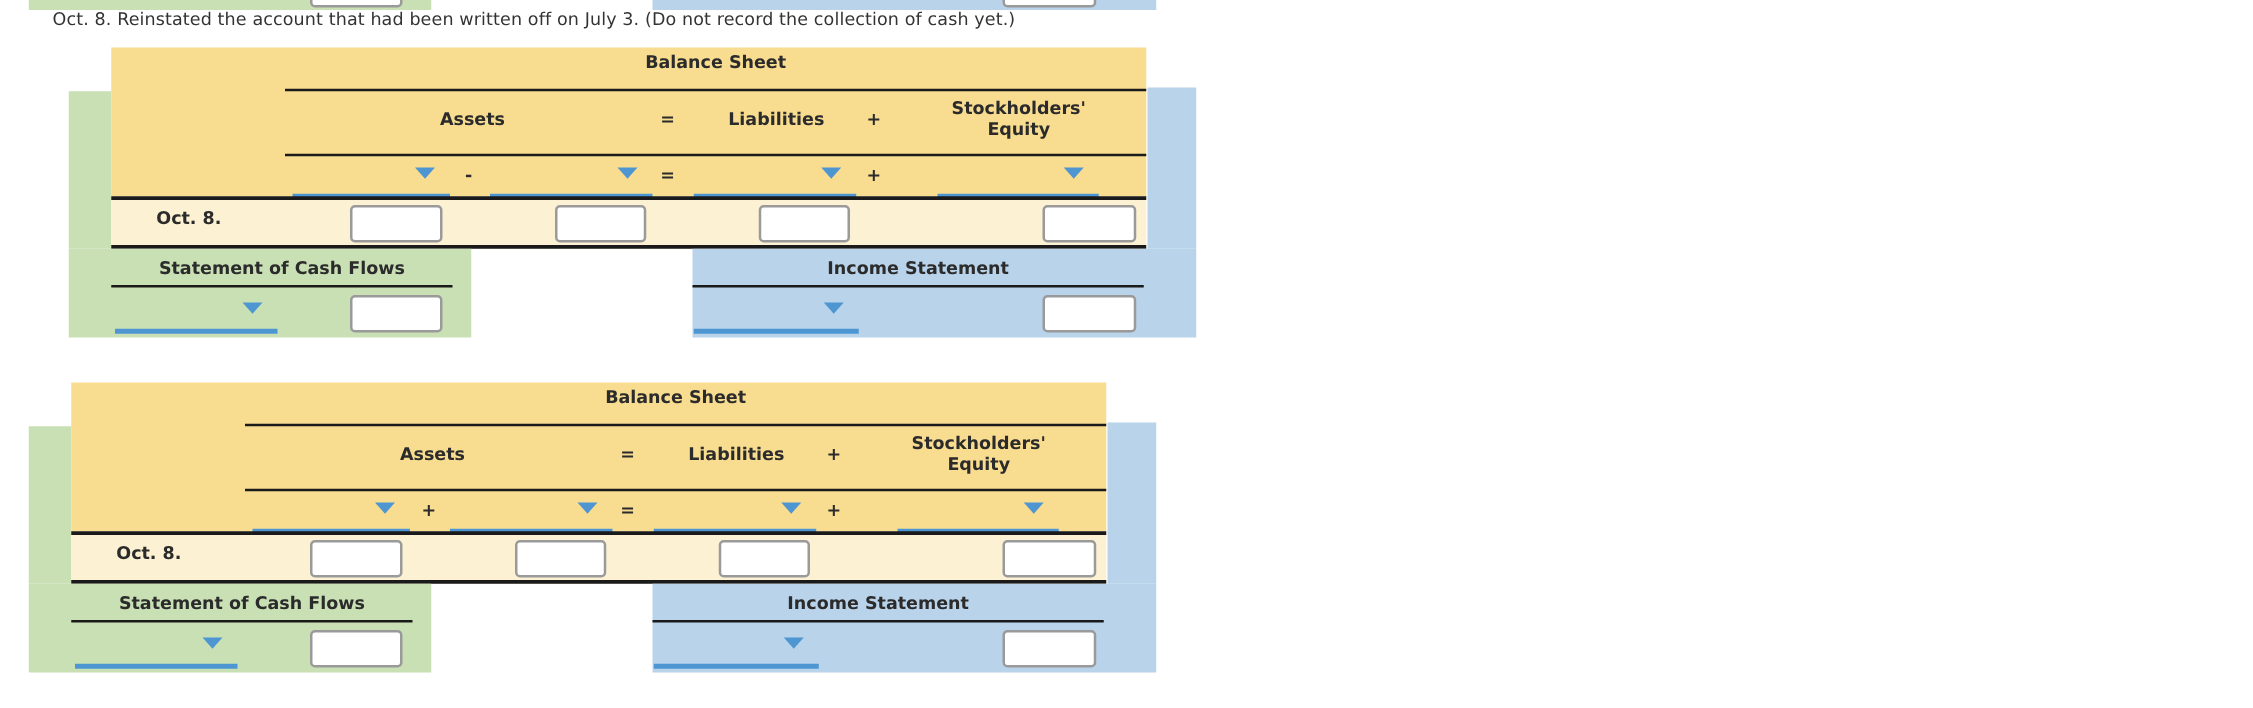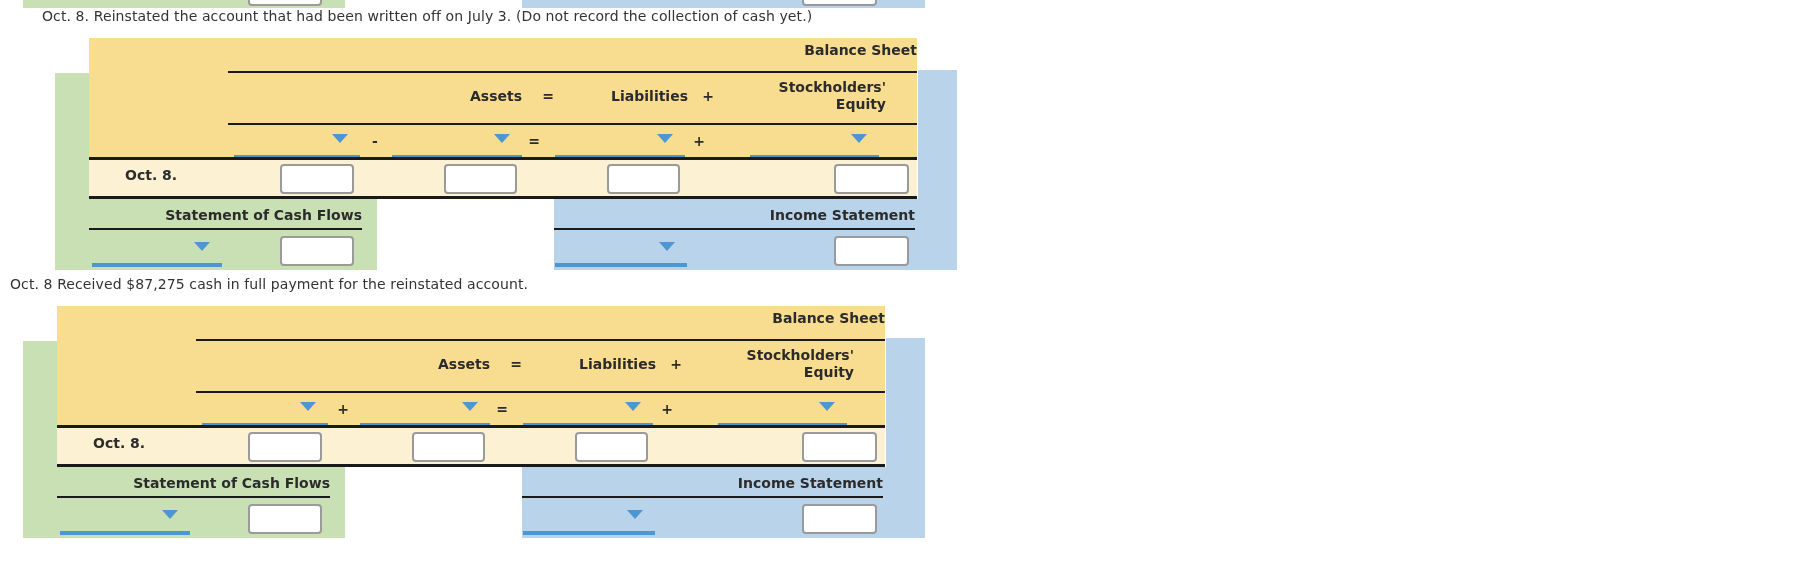--- a/index.html
+++ b/index.html
@@ -6,21 +6,21 @@
   #screen{position:relative;width:1802px;height:566px;background:#fff;overflow:hidden;
           font-family:"DejaVu Sans","Liberation Sans",sans-serif;color:#2b2b2b;}
   .abs{position:absolute;}
   .prompt{position:absolute;left:10px;font-size:14px;color:#333;white-space:nowrap;letter-spacing:.1px;}
   .yellow{background:#F8DC90;}
   .cream{background:#FCF1D2;}
   .green{background:#C9E0B5;}
   .blue{background:#B9D3EA;}
   .hl{position:absolute;height:3px;background:#1a1a1a;}
   .hl2{position:absolute;height:2px;background:#1a1a1a;}
-  .blbl{position:absolute;font-weight:bold;font-size:14px;text-align:right;white-space:nowrap;}
+  .blbl{position:absolute;font-weight:bold;font-size:14px;text-align:center;white-space:nowrap;}
   .se{white-space:pre-line;line-height:17px;}
   .op{position:absolute;font-weight:bold;font-size:14px;text-align:center;}
   .ddw{position:absolute;height:27px;cursor:pointer;}
   .ddw .u{position:absolute;left:0;right:0;bottom:0;height:4px;background:#4E96D2;}
   .ddw .t{position:absolute;right:12px;top:2px;width:0;height:0;
           border-left:8px solid transparent;border-right:8px solid transparent;
           border-top:9px solid #4E96D2;}
   .ddw .sel{position:absolute;left:2px;bottom:6px;font-size:12px;color:#2b2b2b;white-space:nowrap;}
   .ibox{position:absolute;width:74px;height:30px;background:#fff;border:2px solid #9a9a9a;
         border-radius:4px;box-sizing:border-box;padding:0 4px;font:13px "DejaVu Sans",sans-serif;color:#2b2b2b;}
@@ -106,21 +106,20 @@
     <div class="hl2" style="left:522px;top:228px;width:361px;"></div>
     <div class="ddw" style="left:523px;top:240px;width:132px;">
       <span class="sel"></span>
       <span class="t"></span>
         <span class="u"></span>
     </div>
     <input class="ibox" style="left: 802px; top: 236px; width: 75px;" value="">
   </div>
 
   <div class="abs" style="left:0;top:268px;width:1802px;height:270px;">
-    <div class="prompt" style="top:8px;">Oct. 8 Received $87,275 cash in full payment for the reinstated account.</div>
 
     <div class="abs green" style="left:23px;top:73px;width:34px;height:126px;"></div>
     <div class="abs blue" style="left:886px;top:70px;width:39px;height:129px;"></div>
 
     <div class="abs yellow" style="left:57px;top:38px;width:828px;height:119px;"></div>
     <div class="abs cream" style="left:57px;top:157px;width:828px;height:42px;"></div>
 
     <div class="blbl" style="left:196px;top:42px;width:689px;">Balance Sheet</div>
     <div class="hl2" style="left:196px;top:71px;width:689px;"></div>
 

